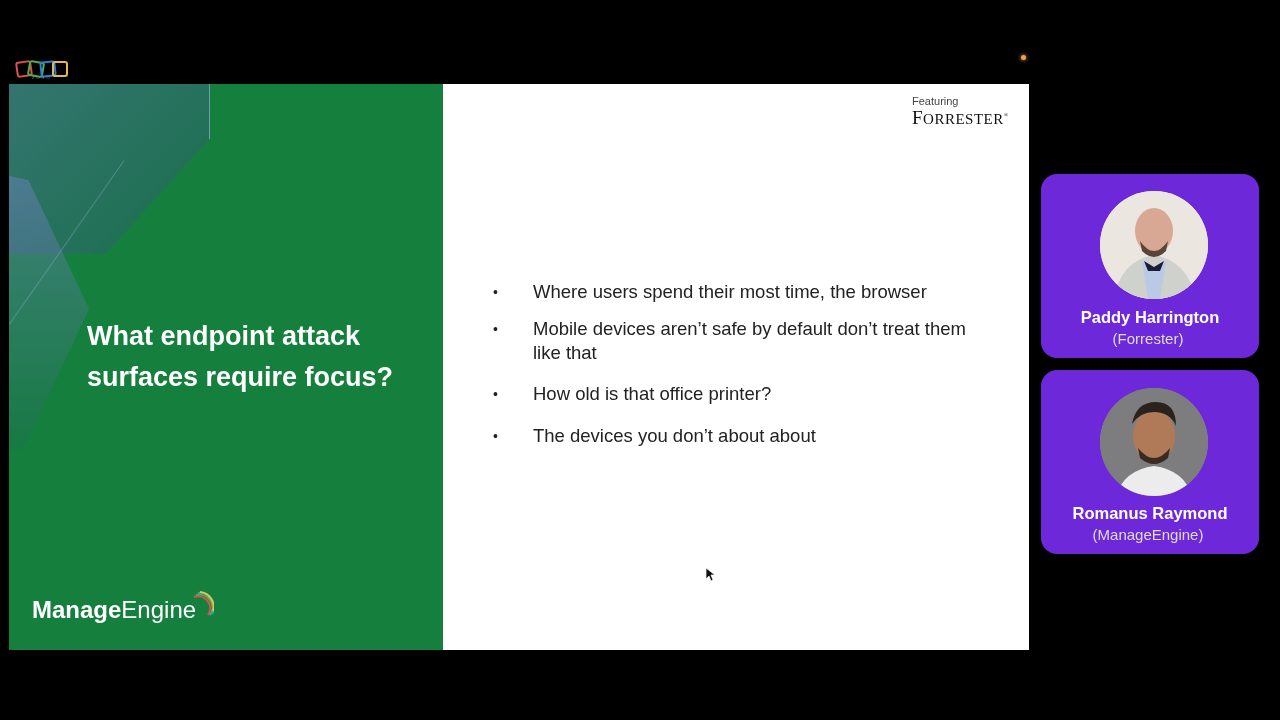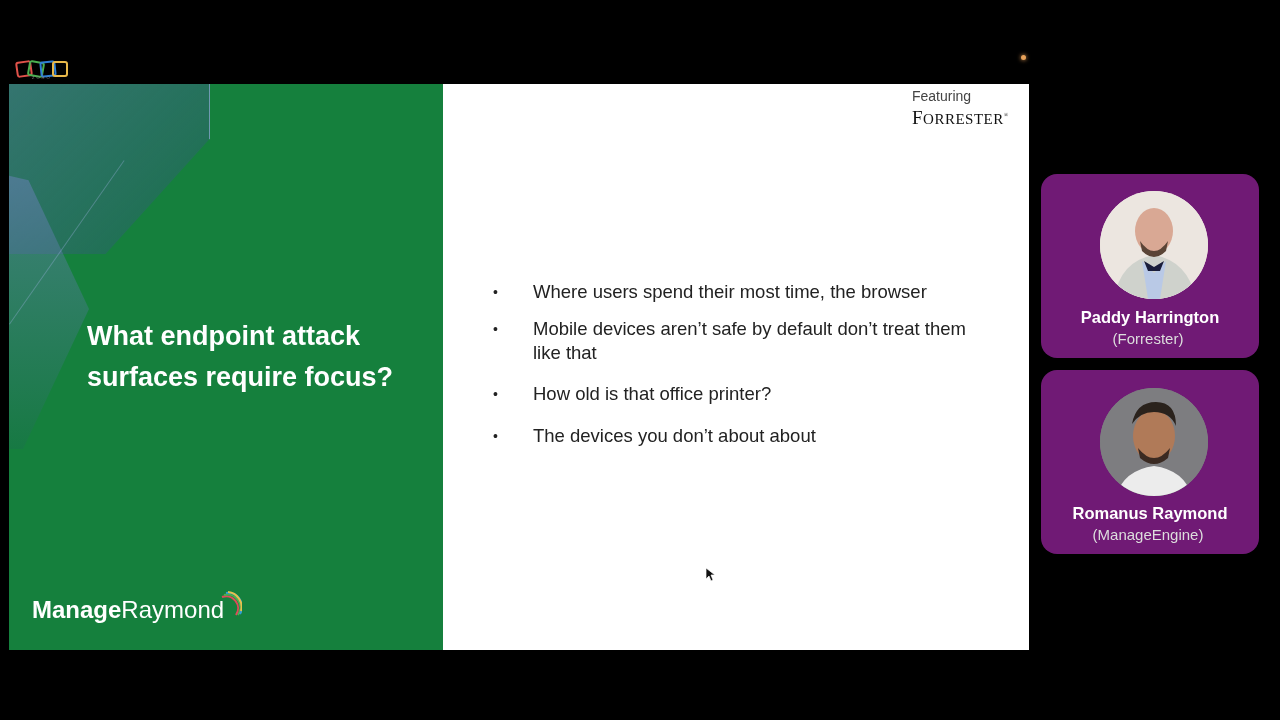--- a/index.html
+++ b/index.html
@@ -13,29 +13,29 @@
   .slide-left { position:absolute; left:0; top:0; width:434px; height:566px; background:#15803d; overflow:hidden; }
   .hex1 { position:absolute; left:-60px; top:-40px; width:260px; height:210px; background:linear-gradient(135deg, rgba(90,110,170,0.55), rgba(40,60,120,0.25)); clip-path:polygon(20% 0, 100% 0%, 100% 45%, 60% 100%, 0 100%, 0 0); border-right:1px solid rgba(170,190,240,0.5); }
   .hex2 { position:absolute; left:-30px; top:85px; width:110px; height:280px; background:linear-gradient(180deg, rgba(110,130,190,0.5), rgba(40,60,120,0.1)); clip-path:polygon(0 0, 45% 4%, 100% 50%, 40% 100%, 0 100%); }
   .edge-line { position:absolute; left:0; top:240px; width:200px; height:1px; background:rgba(160,180,230,0.35); transform-origin:0 0; transform:rotate(-55deg); }
   .slide-title { position:absolute; left:78px; top:232px; width:340px; color:#fff; font-weight:bold; font-size:27px; line-height:41px; }
   .me-logo { position:absolute; left:23px; top:512px; color:#fff; font-size:24px; display:flex; align-items:center; }
   .me-logo .b { font-weight:bold; }
   .me-logo .arc { width:22px; height:28px; margin-left:-4px; margin-top:-10px; }
 
   .slide-right { position:absolute; left:434px; top:0; width:586px; height:566px; background:#fff; }
-  .featuring { position:absolute; left:469px; top:4px; font-size:14px; color:#444;text-align:center; }
+  .featuring { position:absolute; left:469px; top:11px; font-size:11px; color:#444;text-align:center; }
   .forrester { position:absolute; left:469px; top:23px; font-family:"Liberation Serif", serif; font-size:19px; color:#111; letter-spacing:0.5px; }
   .forrester .sm { font-size:15px; }
   .bullets { position:absolute; left:50px; top:196px; width:500px; margin:0; padding:0; list-style:none; }
   .bullets li { position:relative; padding-left:40px; font-size:18.5px; color:#222; line-height:24px; }
   .bullets li .dot { position:absolute; left:0; top:0; font-size:14px; }
   .cursor { position:absolute; left:263px; top:484px; width:10px; height:14px; }
 
-  .speaker { position:absolute; left:1041px; width:218px; height:184px; background:#701a75; border-radius:16px; text-align:center; }
+  .speaker { position:absolute; left:1041px; width:218px; height:184px; background:#6d28d9; border-radius:16px; text-align:center; }
   .avatar { position:absolute; left:59px; top:17px; width:108px; height:108px; border-radius:50%; overflow:hidden; }
   .sp-name { position:absolute; left:0; right:0; top:134px; color:#fff; font-weight:bold; font-size:16.5px; }
   .sp-org { position:absolute; left:0; right:4px; top:156px; color:#ddd; font-size:15px; }
 </style>
 </head>
 <body>
 
 <div class="app-logo">
   <span class="sq" style="left:0;border-color:#e0524a;transform:rotate(-8deg)"></span>
   <span class="sq" style="left:12px;border-color:#4caf50;transform:rotate(10deg)"></span>
@@ -46,21 +46,21 @@
 <div class="rec-dot"></div>
 
 <div class="slide">
   <div class="slide-left">
     <div class="hex1"></div>
     <div class="hex2"></div>
     <div class="edge-line"></div>
     <div class="slide-title">What endpoint attack surfaces require focus?</div>
     <div class="me-logo">
       <span class="b">Manage</span>
-        <span>Raymond</span>
+        <span>Engine</span>
       <svg class="arc" viewBox="0 0 22 28">
         <path d="M2 6 A12 12 0 0 1 16 24" stroke="#e04a5a" stroke-width="2" fill="none"></path>
         <path d="M4 4 A13 13 0 0 1 18 24" stroke="#4caf50" stroke-width="2" fill="none"></path>
         <path d="M6 2 A14 14 0 0 1 20 23" stroke="#2f9fd6" stroke-width="2" fill="none"></path>
         <path d="M8 1 A15 15 0 0 1 21 20" stroke="#e8c04a" stroke-width="2" fill="none"></path>
       </svg>
     </div>
   </div>
   <div class="slide-right">
     <div class="featuring">Featuring</div>

